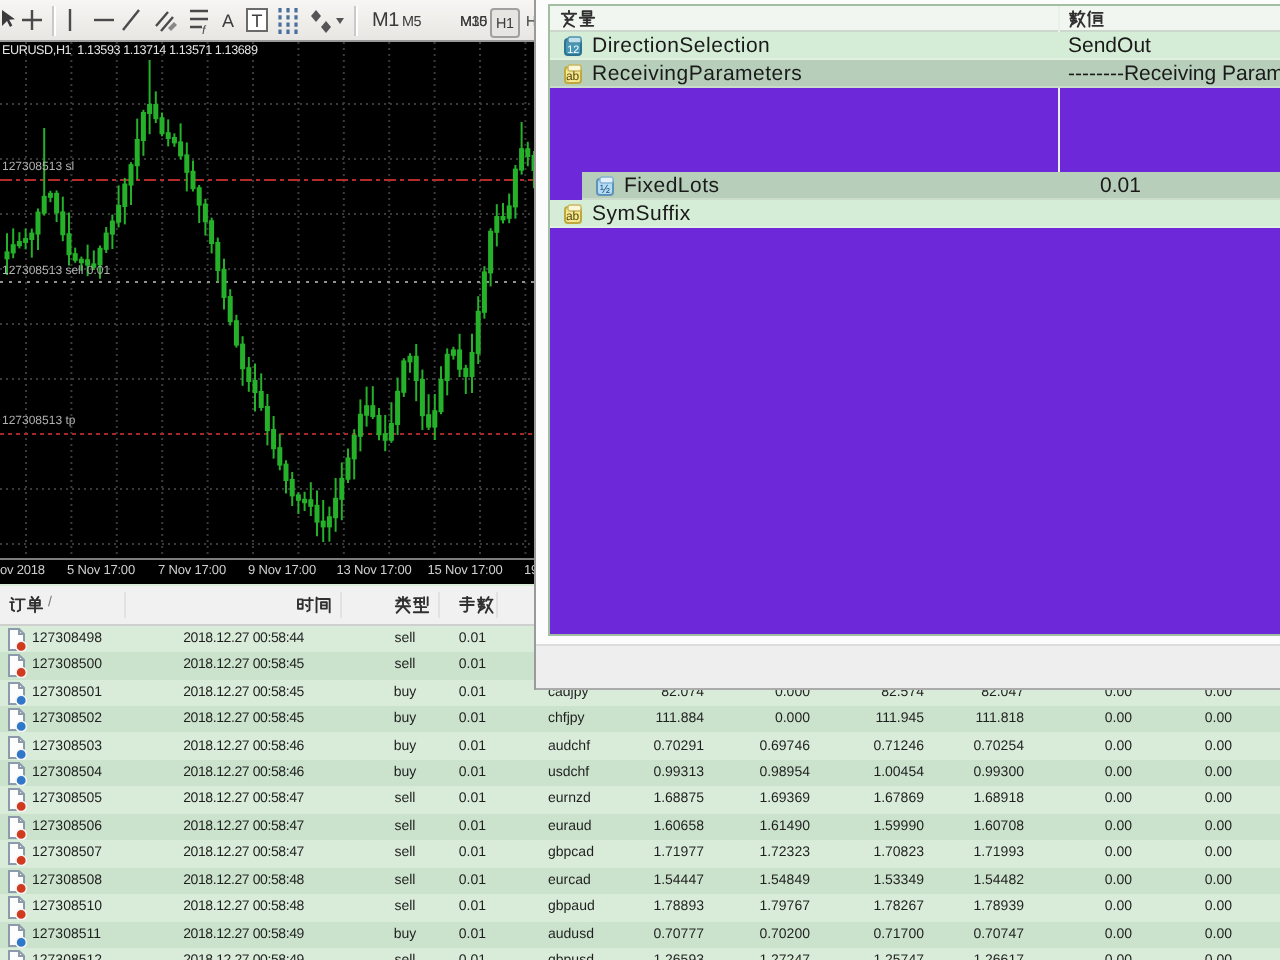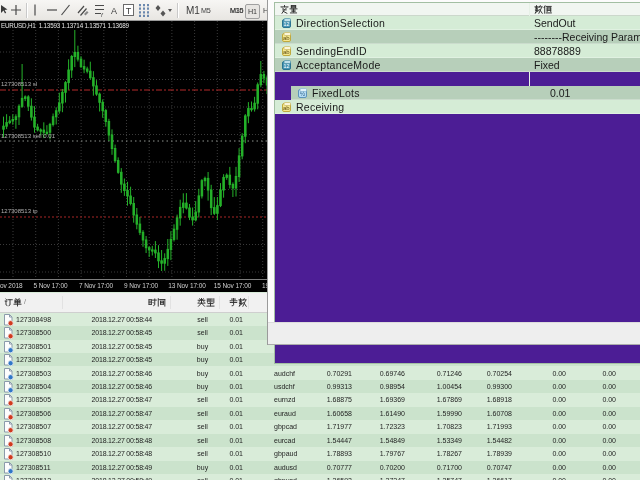--- a/index.html
+++ b/index.html
@@ -513,21 +513,21 @@
         <div style="position:absolute;left:274px;top:0;width:40px">gbpusd</div>
         <div style="position:absolute;left:292px;top:0;width:60px;text-align:right">1.26593</div>
         <div style="position:absolute;left:345px;top:0;width:60px;text-align:right">1.27247</div>
         <div style="position:absolute;left:402px;top:0;width:60px;text-align:right">1.25747</div>
         <div style="position:absolute;left:452px;top:0;width:60px;text-align:right">1.26617</div>
         <div style="position:absolute;left:506px;top:0;width:60px;text-align:right">0.00</div>
         <div style="position:absolute;left:556px;top:0;width:60px;text-align:right">0.00</div>
       </div>
     </div>
     <div style="position:absolute;left:267px;top:0;width:373px;height:345px;background:#fcfcfc;border-left:1px solid #9a9a9a;box-sizing:border-box;font-size:10.5px;color:#1a1a1a">
-      <div style="position:absolute;left:6px;top:2px;right:0;height:362px;background:#4c1d95;border:1px solid #a3bfa3;border-right:none;box-sizing:border-box;overflow:hidden">
+      <div style="position:absolute;left:6px;top:2px;right:0;height:316px;background:#6d28d9;border:1px solid #a3bfa3;border-right:none;box-sizing:border-box;overflow:hidden">
         <div style="position:absolute;left:0;top:0;width:100%;height:13px;background:#f1f6f1;border-bottom:1px solid #ccd8cc;box-sizing:border-box">
           <div style="position:absolute;left:5px;top:2px"><svg width="9" height="9" viewBox="0 0 10 10" style="vertical-align:top">
               <path d="M1,2.1 H9 M5,0.4 V2.1 M2.6,3.1 L4.1,4.6 M7.4,3.1 L5.9,4.6 M3,5.4 H7 M4.8,5.4 L2.2,9.3 M3.6,7 L7.8,9.3" stroke="#303030" stroke-width="1.05" fill="none" stroke-linecap="round"></path>
             </svg><svg width="9" height="9" viewBox="0 0 10 10" style="vertical-align:top">
               <path d="M2.6,0.6 H7.4 M2.6,0.6 V3.1 M7.4,0.6 V3.1 M2.6,1.85 H7.4 M2.6,3.1 H7.4 M1,4.3 H9 M3.1,5.6 H6.9 M3.1,7 H6.9 M5,4.3 V8 M1.5,8.8 H8.5" stroke="#303030" stroke-width="1.05" fill="none" stroke-linecap="round"></path>
             </svg></div>
           <div style="position:absolute;left:259px;top:2px"><svg width="9" height="9" viewBox="0 0 10 10" style="vertical-align:top">
               <path d="M2.8,0.6 V4.8 M1,2 H4.8 M1.4,3 L4.4,4.8 M4.4,3 L1.4,4.8 M1.6,6 H4.6 M3.2,5.2 L1.4,9.3 M1.7,8.3 L4.9,6.4 M7,0.6 L5.6,2.8 M6,2 H9.2 M8.4,2.8 L5.4,9.3 M6.2,5 L9.2,9.3" stroke="#303030" stroke-width="1.05" fill="none" stroke-linecap="round"></path>
             </svg><svg width="9" height="9" viewBox="0 0 10 10" style="vertical-align:top">
               <path d="M2.3,0.8 L1.1,3 M1.9,2.2 V9.2 M3.4,1.6 H9.2 M4.6,3.1 H8.6 M4.6,3.1 V7.4 M8.6,3.1 V7.4 M4.6,4.5 H8.6 M4.6,6 H8.6 M3.6,8.8 H9.4" stroke="#303030" stroke-width="1.05" fill="none" stroke-linecap="round"></path>
@@ -542,53 +542,36 @@
           </svg>
           <div style="position:absolute;left:21px;top:0.5px;letter-spacing:0.25px">DirectionSelection</div>
           <div style="position:absolute;left:259px;top:0.5px;width:116px;white-space:nowrap">SendOut</div>
         </div>
         <div style="position:absolute;left:0;top:27px;width:100%;height:14px;background:#b7cfba;border-bottom:1px solid rgba(255,255,255,0.28);box-sizing:border-box;line-height:13px">
           <svg width="10" height="11" viewBox="0 0 10 11" style="position:absolute;left:7px;top:2px">
             <rect x="0.5" y="1.5" width="8" height="8" rx="1.5" fill="#f5e88f" stroke="#bfa93e"></rect>
             <rect x="2" y="0.5" width="6.5" height="3" rx="1" fill="#fbf6d8" stroke="#c8b860" stroke-width="0.7"></rect>
             <text x="4.3" y="8.2" font-size="6" fill="#5a4a10" text-anchor="middle" font-family="Liberation Sans">ab</text>
           </svg>
+          <div style="position:absolute;left:21px;top:0.5px;letter-spacing:0.25px">ReceivingParameters</div>
           <div style="position:absolute;left:259px;top:0.5px;width:116px;white-space:nowrap">--------Receiving Parameters--------</div>
-        </div>
-        <div style="position:absolute;left:0;top:41px;width:100%;height:14px;background:#d5ecd6;border-bottom:1px solid rgba(255,255,255,0.28);box-sizing:border-box;line-height:13px">
-          <svg width="10" height="11" viewBox="0 0 10 11" style="position:absolute;left:7px;top:2px">
-            <rect x="0.5" y="1.5" width="8" height="8" rx="1.5" fill="#f5e88f" stroke="#bfa93e"></rect>
-            <rect x="2" y="0.5" width="6.5" height="3" rx="1" fill="#fbf6d8" stroke="#c8b860" stroke-width="0.7"></rect>
-            <text x="4.3" y="8.2" font-size="6" fill="#5a4a10" text-anchor="middle" font-family="Liberation Sans">ab</text>
-          </svg>
-          <div style="position:absolute;left:21px;top:0.5px;letter-spacing:0.25px">SendingEndID</div>
-          <div style="position:absolute;left:259px;top:0.5px;width:116px;white-space:nowrap">88878889</div>
-        </div>
-        <div style="position:absolute;left:0;top:55px;width:100%;height:14px;background:#b7cfba;border-bottom:1px solid rgba(255,255,255,0.28);box-sizing:border-box;line-height:13px">
-          <svg width="10" height="11" viewBox="0 0 10 11" style="position:absolute;left:7px;top:2px">
-            <rect x="0.5" y="1.5" width="8" height="8" rx="1.5" fill="#4897b6" stroke="#2b7391"></rect>
-            <rect x="2" y="0.5" width="6.5" height="3" rx="1" fill="#bfe0ea" stroke="#4f90a8" stroke-width="0.7"></rect>
-            <text x="4.6" y="8.4" font-size="5.4" fill="#fff" text-anchor="middle" font-family="Liberation Sans">12</text>
-          </svg>
-          <div style="position:absolute;left:21px;top:0.5px;letter-spacing:0.25px">AcceptanceMode</div>
-          <div style="position:absolute;left:259px;top:0.5px;width:116px;white-space:nowrap">Fixed</div>
         </div>
         <div style="position:absolute;left:16px;top:83px;width:100%;height:14px;background:#b7cfba;border-bottom:1px solid rgba(255,255,255,0.28);box-sizing:border-box;line-height:13px">
           <svg width="10" height="11" viewBox="0 0 10 11" style="position:absolute;left:7px;top:2px">
             <rect x="0.5" y="1.5" width="8" height="8" rx="1.5" fill="#b4dcf4" stroke="#5d93bb"></rect>
             <rect x="2" y="0.5" width="6.5" height="3" rx="1" fill="#e2f2fb" stroke="#86b4d2" stroke-width="0.7"></rect>
             <text x="4.5" y="8.4" font-size="6" fill="#1d4f7a" text-anchor="middle" font-family="Liberation Sans">½</text>
           </svg>
           <div style="position:absolute;left:21px;top:0.5px;letter-spacing:0.25px">FixedLots</div>
           <div style="position:absolute;left:259px;top:0.5px;width:116px;white-space:nowrap">0.01</div>
         </div>
         <div style="position:absolute;left:0;top:97px;width:100%;height:14px;background:#d5ecd6;border-bottom:1px solid rgba(255,255,255,0.28);box-sizing:border-box;line-height:13px">
           <svg width="10" height="11" viewBox="0 0 10 11" style="position:absolute;left:7px;top:2px">
             <rect x="0.5" y="1.5" width="8" height="8" rx="1.5" fill="#f5e88f" stroke="#bfa93e"></rect>
             <rect x="2" y="0.5" width="6.5" height="3" rx="1" fill="#fbf6d8" stroke="#c8b860" stroke-width="0.7"></rect>
             <text x="4.3" y="8.2" font-size="6" fill="#5a4a10" text-anchor="middle" font-family="Liberation Sans">ab</text>
           </svg>
-          <div style="position:absolute;left:21px;top:0.5px;letter-spacing:0.25px">Receiving</div>
+          <div style="position:absolute;left:21px;top:0.5px;letter-spacing:0.25px">SymSuffix</div>
           <div style="position:absolute;left:259px;top:0.5px;width:116px;white-space:nowrap"></div>
         </div>
       </div>
       <div style="position:absolute;left:0;top:322px;width:100%;height:23px;background:#eeeeee;border-top:1px solid #dcdcdc;border-bottom:1px solid #ababab;box-sizing:border-box"></div>
     </div>
   </div>
 </body></html>

